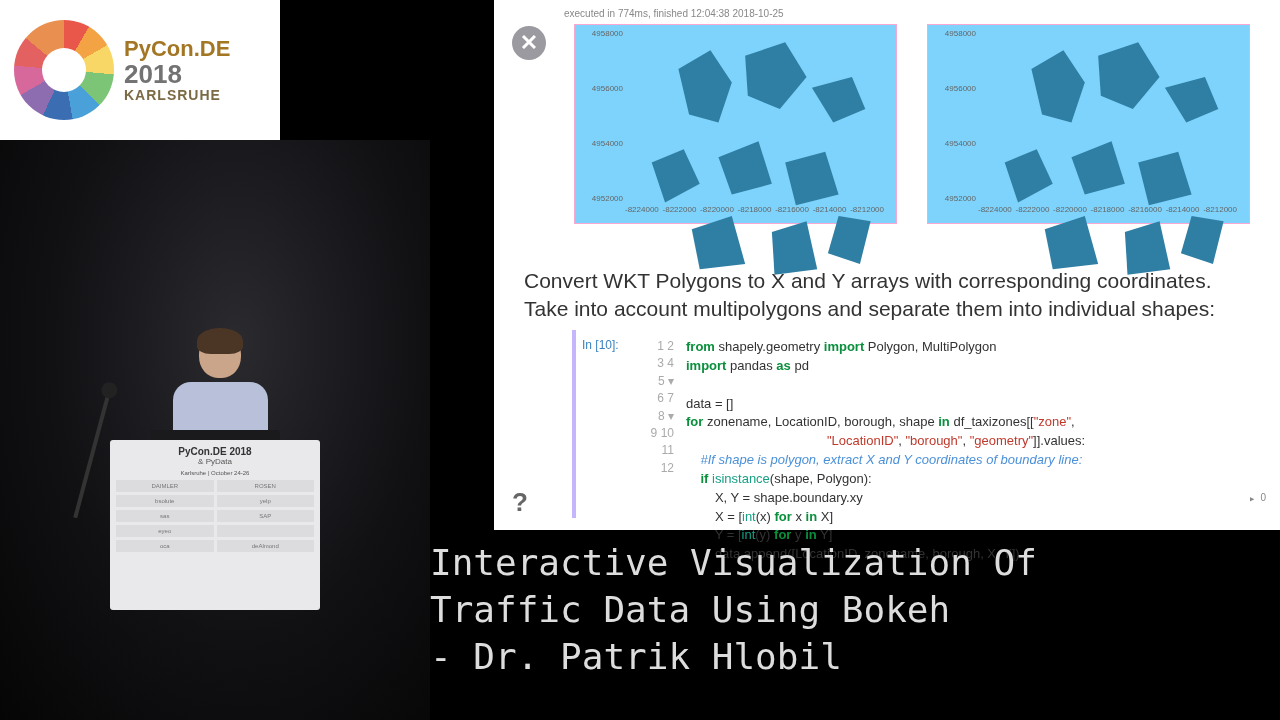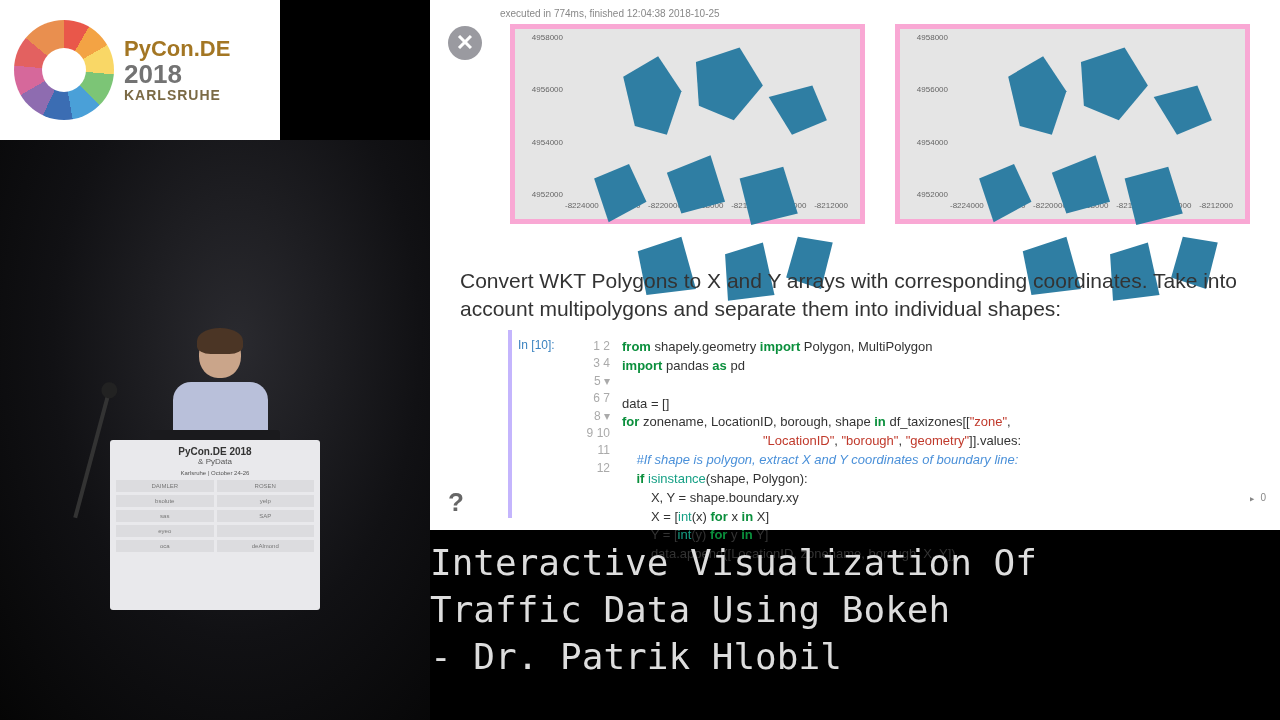--- a/index.html
+++ b/index.html
@@ -24,29 +24,29 @@
   .logo{position:absolute;left:0;top:0;width:280px;height:140px;background:#fff;display:flex;align-items:center;gap:10px;padding:8px 14px;box-sizing:border-box;}
   .wheel{width:100px;height:100px;border-radius:50%;
     background:conic-gradient(#e9574a 0 30deg,#f3a344 30deg 60deg,#f9d766 60deg 95deg,#7cc576 95deg 135deg,#4aa0d8 135deg 170deg,#3b6db3 170deg 205deg,#8e6cb0 205deg 240deg,#d6689b 240deg 275deg,#e36160 275deg 310deg,#e98f4f 310deg 360deg);
     position:relative;}
   .wheel:after{content:"";position:absolute;inset:28px;border-radius:50%;background:#fff;}
   .logo-text{display:flex;flex-direction:column;line-height:1.05;}
   .lt1{font-size:22px;font-weight:800;color:#a37623;}
   .lt2{font-size:26px;font-weight:800;color:#737373;}
   .lt3{font-size:14px;font-weight:700;color:#7b6a45;letter-spacing:1px;}
   
-  .slide{position:absolute;right:0;top:0;width:850px;height:530px;background:#fff;}
+  .slide{position:absolute;right:0;top:0;width:786px;height:530px;background:#fff;}
   .exec{position:absolute;left:70px;top:8px;font-size:10px;color:#888;}
   .close{position:absolute;left:18px;top:26px;width:34px;height:34px;border-radius:50%;background:#9a9aa0;color:#fff;display:flex;align-items:center;justify-content:center;font-size:22px;font-weight:700;}
   .help{position:absolute;left:18px;bottom:12px;font-size:26px;font-weight:700;color:#666;}
   .nav{position:absolute;right:14px;bottom:14px;display:flex;gap:2px;align-items:center;color:#888;}
   .nav span{font-size:18px;line-height:1;}
   .nav .pg{font-size:10px;margin-left:4px;}
   .plots{position:absolute;left:80px;top:24px;right:30px;height:200px;display:flex;gap:30px;}
-  .plot{flex:1;border:5px solid #f9a8d4;position:relative;background:#e5e5e5;text-decoration:underline;}
+  .plot{flex:1;border:1px solid #f9a8d4;position:relative;background:#7dd3fc;text-decoration:underline;}
   .plot svg{position:absolute;inset:4px 4px 20px 50px;}
   .yticks{position:absolute;left:2px;top:4px;bottom:20px;width:46px;display:flex;flex-direction:column;justify-content:space-between;font-size:8px;color:#666;text-align:right;}
   .xticks{position:absolute;left:50px;right:12px;bottom:2px;height:16px;display:flex;justify-content:space-between;font-size:8px;color:#666;}
   .para{position:absolute;left:30px;top:250px;right:30px;font-size:21px;color:#333;line-height:1.35;margin-top:17px;}
   .code{position:absolute;left:30px;right:30px;top:330px;bottom:12px;border-left:4px solid #c4b5fd;background:#fff;font-family:Liberation Sans, sans-serif;font-size:13px;color:#333;display:flex;margin-left:48px;}
   .prompt{width:60px;color:#3b83c0;padding:8px 6px;font-size:12px;}
   .gutter{width:26px;color:#aaa;text-align:right;padding:8px 6px 8px 0;font-size:12px;line-height:1.45;}
   .src{flex:1;padding:8px 6px;white-space:pre;line-height:1.45;}
   .kw{color:#0a8f3c;font-weight:700;}
   .str{color:#c0392b;}

